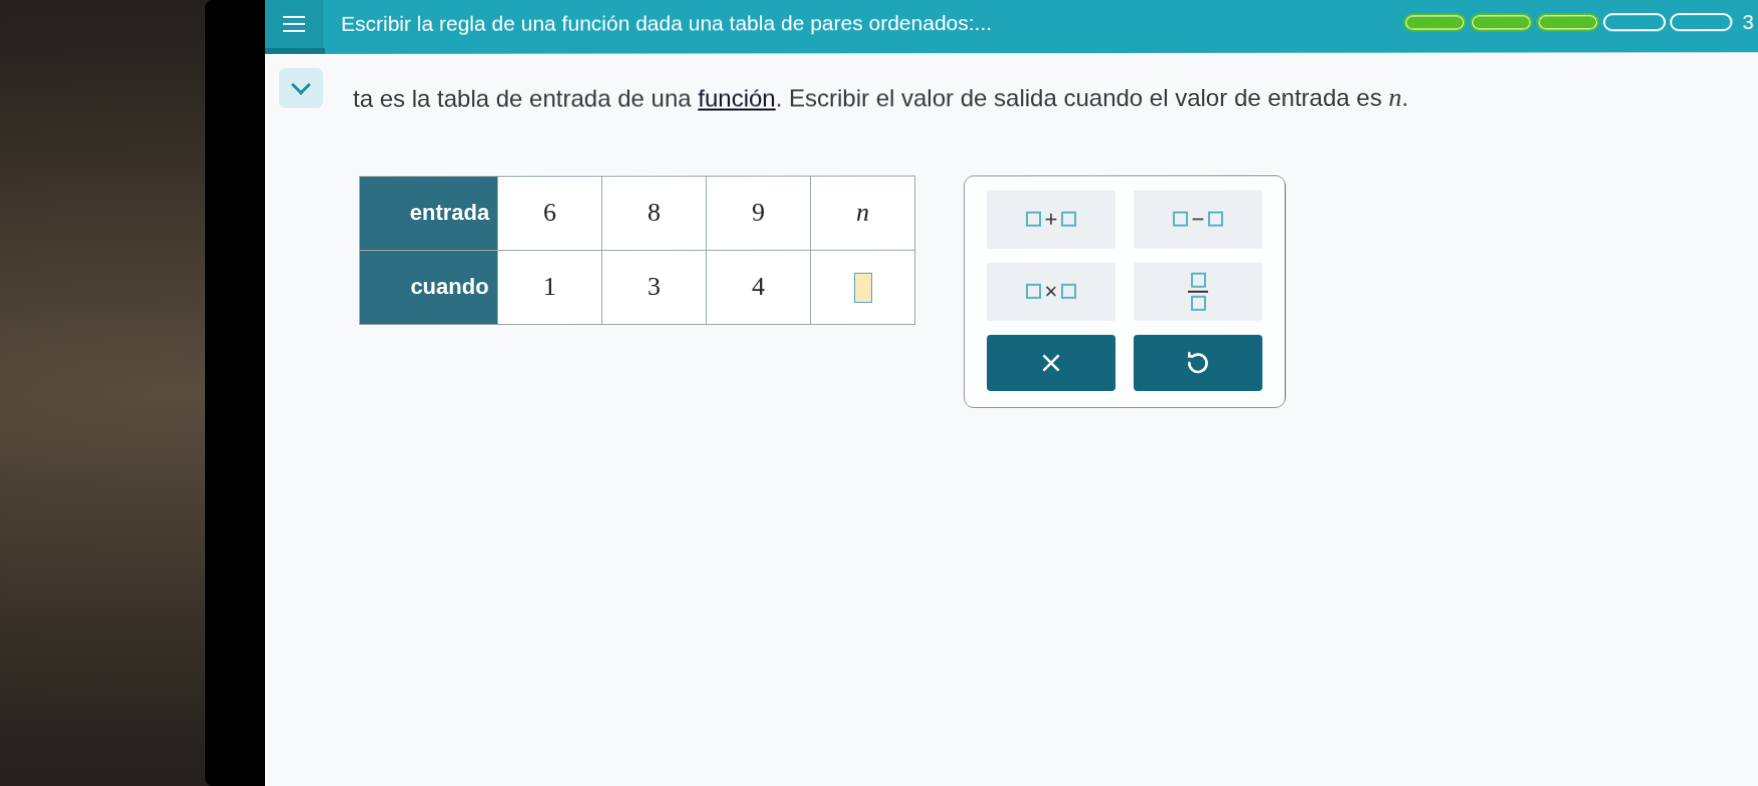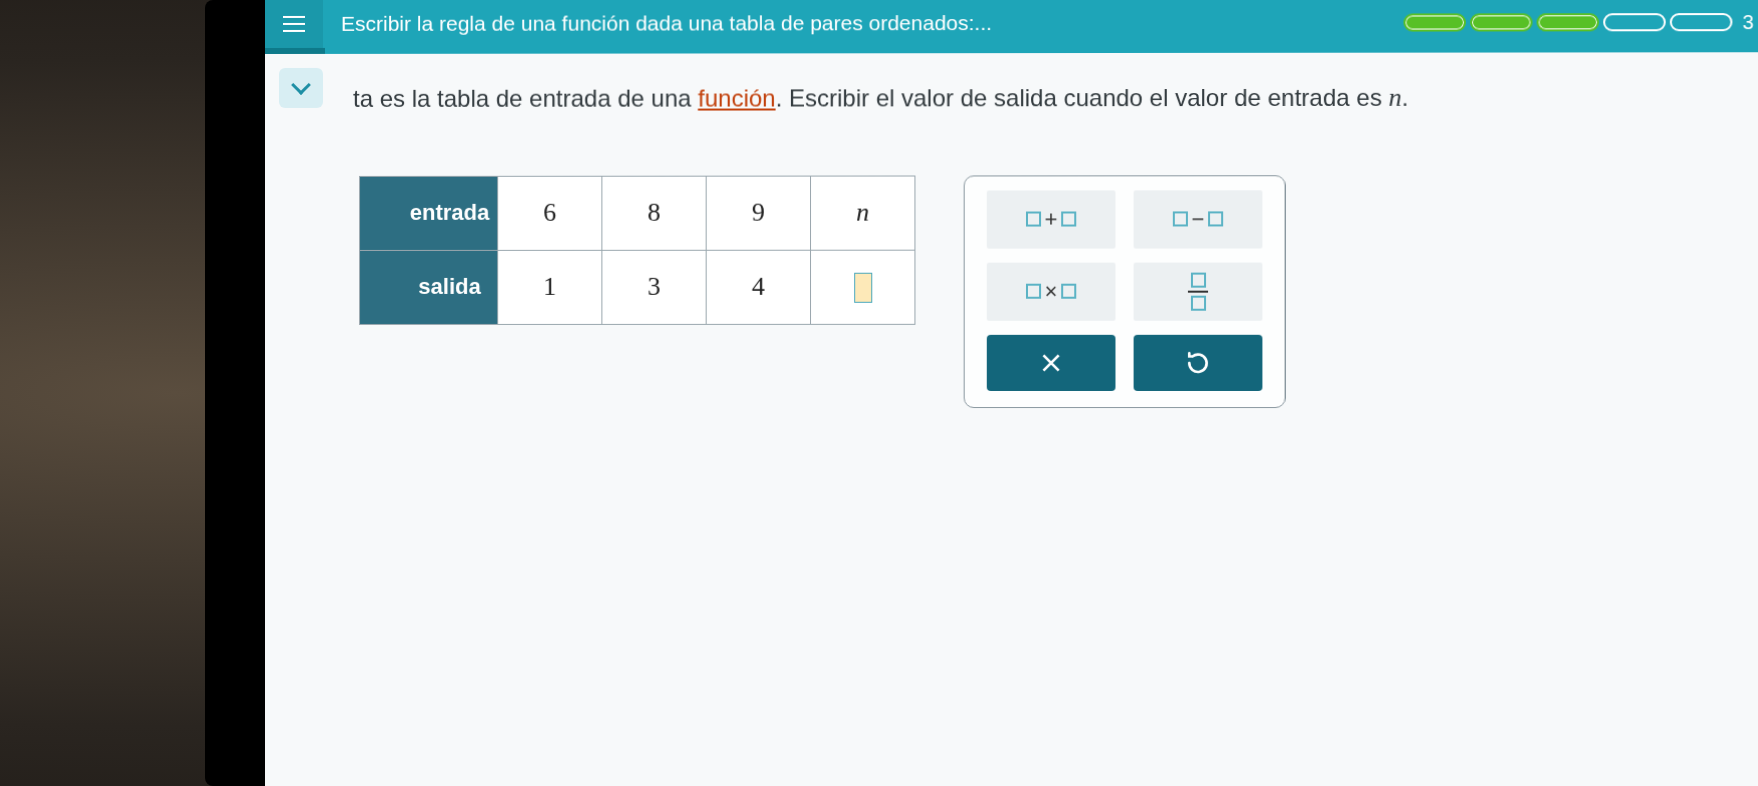--- a/index.html
+++ b/index.html
@@ -123,21 +123,21 @@
     border-bottom: 3px solid #1e8fa5;
     transform: rotate(-45deg);
     margin-top: -6px;
   }
   .prompt {
     font-size: 24px;
     color: #333b3f;
     padding: 14px 4px 4px 68px;
     line-height: 1.45;
   }
-  .prompt a { color: #c2410c; text-decoration: underline; }
+  .prompt a { color: #0f172a; text-decoration: underline; }
   .prompt .ital { font-style: italic; font-family: "Times New Roman", serif; font-size: 26px; }
   .work-row {
     display: flex;
     align-items: flex-start;
     gap: 48px;
     margin: 54px 0 0 74px;
   }
   table.io {
     border-collapse: collapse;
   }
@@ -253,21 +253,21 @@
       <table class="io">
         <tbody>
             <tr>
           <th>entrada</th>
           <td>6</td>
           <td>8</td>
           <td>9</td>
           <td class="ital-cell">n</td>
         </tr>
         <tr>
-          <th>salida</th>
+          <th>cuando</th>
           <td>1</td>
           <td>3</td>
           <td>4</td>
           <td><span class="answer-box"></span></td>
         </tr>
       </tbody>
         </table>
 
       <div class="keypad">
         <div class="kp-row">

